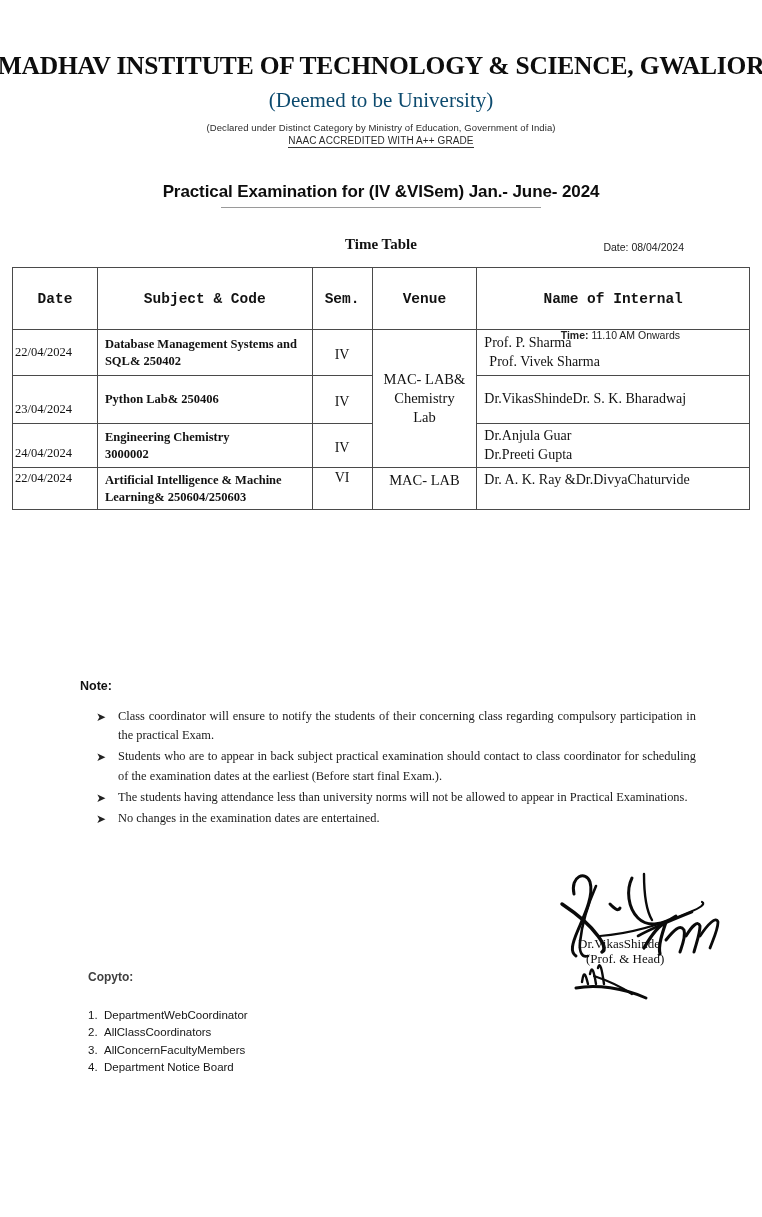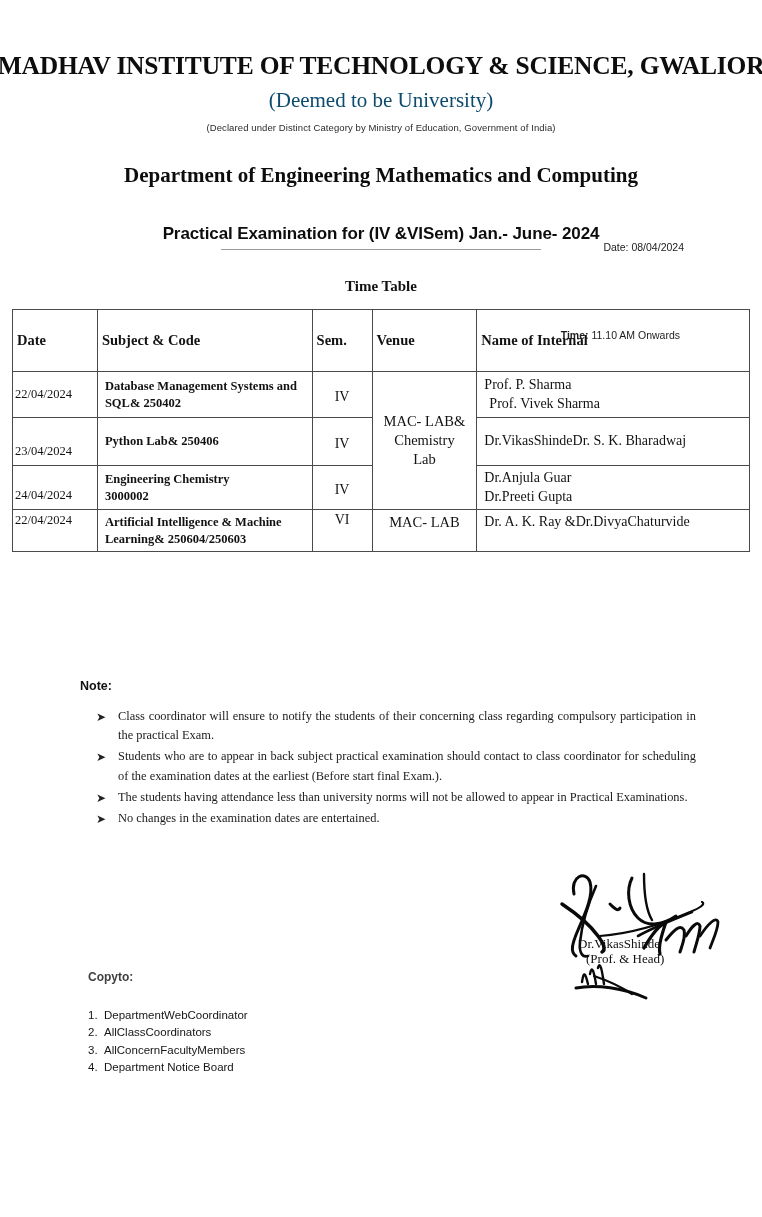--- a/index.html
+++ b/index.html
@@ -109,22 +109,23 @@
     color: #121212;
   }
   table.tt th, table.tt td {
     border: 1px solid #4a4a4a;
     vertical-align: middle;
   }
   table.tt thead th {
     font-weight: bold;
     font-size: 14.5px;
     height: 62px;
-    text-align: left;
+    text-align: center;
     padding: 14px 4px;
+    font-family: Liberation Mono, monospace;
   }
   th.c-date   { width: 85px; }
   th.c-subj   { width: 215px; }
   th.c-sem    { width: 60px; vertical-align: top; padding-top: 6px; }
   th.c-venue  { width: 105px; }
   th.c-int    { width: 273px; }
 
   td.d-date {
     text-align: left;
     font-size: 12.5px;
@@ -258,22 +259,22 @@
   .copy-num { width: 16px; flex: 0 0 16px; }
 </style>
 </head>
 <body>
 
 <div class="page">
 
   <div class="inst-name">MADHAV INSTITUTE OF TECHNOLOGY &amp; SCIENCE, GWALIOR</div>
   <div class="deemed">(Deemed to be University)</div>
   <div class="declared">(Declared under Distinct Category by Ministry of Education, Government of India)</div>
-
-  <div class="dept">Department of Engineering Mathematics and Computing</div>
+  <div class="naac"><span>NAAC ACCREDITED WITH A++ GRADE</span></div>
+
   <div class="date-line">
     <span>Date:</span>
     <span>08/04/2024</span>
   </div>
 
   <div class="exam-title">Practical Examination for (IV &amp;VISem) Jan.- June- 2024</div>
   <div class="exam-underline"></div>
   <div class="time-line">
     <b>Time:</b>
     <span>11.10 AM Onwards</span>

